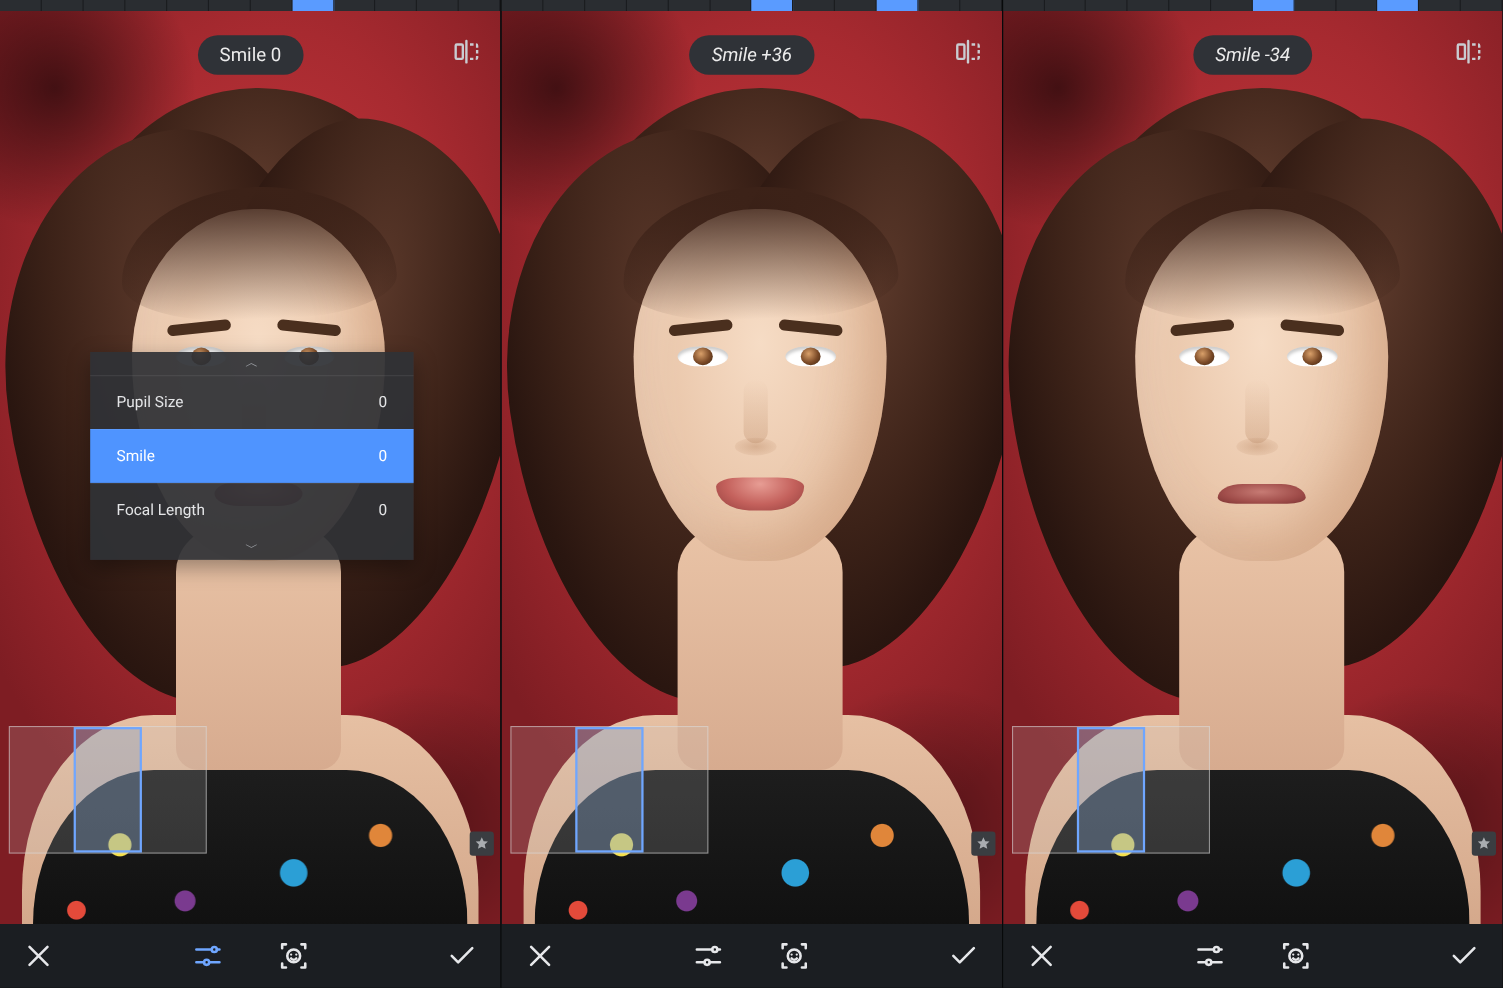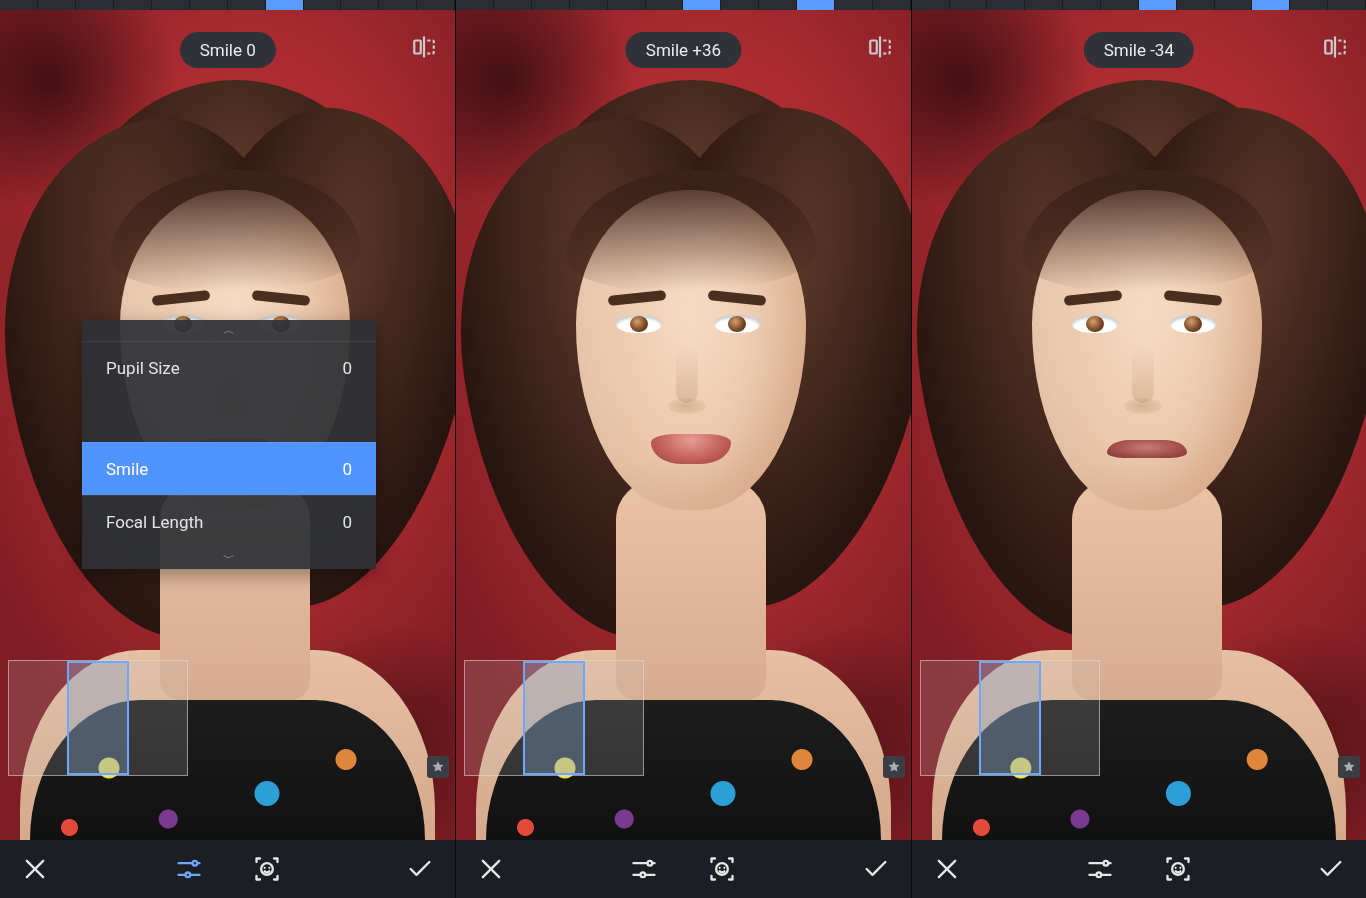--- a/index.html
+++ b/index.html
@@ -1,19 +1,19 @@
 <!DOCTYPE html>
 <html><head>
 <meta charset="utf-8">
 <style>
   * { box-sizing: border-box; margin: 0; padding: 0; }
   html, body { width: 1366px; height: 898px; overflow: hidden; font-family: Roboto, Arial, sans-serif; background: #121417; }
   .row { display: flex; width: 100%; height: 100%; }
   .panel { position: relative; width: 455.33px; height: 898px; background: #121417; }
-  .panel + .panel { border-left: 1px solid rgba(0,0,0,0.6); }
+  .panel + .panel { border-left: 1px solid rgba(0,0,0,0.6); font-style: italic; }
   .topstrip { position: absolute; top: 0; left: 0; right: 0; height: 10px; background: #2a2d31; display: flex; }
   .topstrip .seg { flex: 1; height: 100%; border-right: 1px solid #1a1c1f; }
   .topstrip .seg.active { background: #5a9bff; }
   .canvas { position: absolute; top: 10px; left: 0; right: 0; bottom: 58px; overflow: hidden; }
   .portrait { position: absolute; inset: 0; }
   .bg { position: absolute; inset: 0; background: radial-gradient(ellipse 70% 60% at 55% 35%, #c9393e 0%, #a72a30 55%, #7e1d23 100%); }
   .vig-tl { position: absolute; top: -60px; left: -80px; width: 260px; height: 260px; background: radial-gradient(circle, rgba(0,0,0,0.55), rgba(0,0,0,0) 70%); }
   .vig-br { position: absolute; bottom: -40px; right: -60px; width: 260px; height: 260px; background: radial-gradient(circle, rgba(0,0,0,0.35), rgba(0,0,0,0) 70%); }
   .hair { position: absolute; top: 70px; left: 0; width: 100%; height: 760px; }
   .hair .blob { position: absolute; background: radial-gradient(ellipse at 50% 30%, #5a382a 0%, #3c2218 45%, #2a1610 70%, #1b0e09 100%); }
@@ -55,22 +55,22 @@
   .star { position: absolute; bottom: 62px; right: 6px; width: 22px; height: 22px; background: #3a3d41; border-radius: 3px; color: #a9acb0; display: flex; align-items: center; justify-content: center; font-size: 14px; }
 
   .bottombar { position: absolute; left: 0; right: 0; bottom: 0; height: 58px; background: #1b1e22; display: flex; align-items: center; justify-content: space-between; padding: 0 18px; }
   .bb-group { display: flex; align-items: center; gap: 44px; }
   .bb-btn { color: #e6e7ea; display: flex; align-items: center; justify-content: center; width: 34px; height: 34px; }
   .bb-btn.active { color: #6fa6ff; }
   .bb-btn svg { width: 28px; height: 28px; display: block; }
 
   .menu { position: absolute; top: 310px; left: 82px; width: 294px; background: rgba(47,50,54,0.93); box-shadow: 0 6px 18px rgba(0,0,0,0.35); }
   .menu .chev { text-align: center; color: #9a9da2; font-size: 12px; padding: 2px 0; }
-  .menu .item { display: flex; align-items: center; justify-content: space-between; padding: 16px 24px; color: #e4e5e7; font-size: 17px; border-top: 1px solid rgba(255,255,255,0.07); }
-  .menu .item.sel { background: #4f94ff; color: #fff; margin-top: 48px; }
+  .menu .item { display: flex; align-items: center; justify-content: space-between; padding: 16px 24px; color: #e4e5e7; font-size: 14px; border-top: 1px solid rgba(255,255,255,0.07); }
+  .menu .item.sel { background: #4f94ff; color: #fff; }
 </style>
 </head>
 <body>
 
 <div class="row" id="row">
     <div class="panel">
     <div class="topstrip">
         <div class="seg"></div>
         <div class="seg"></div>
         <div class="seg"></div>

